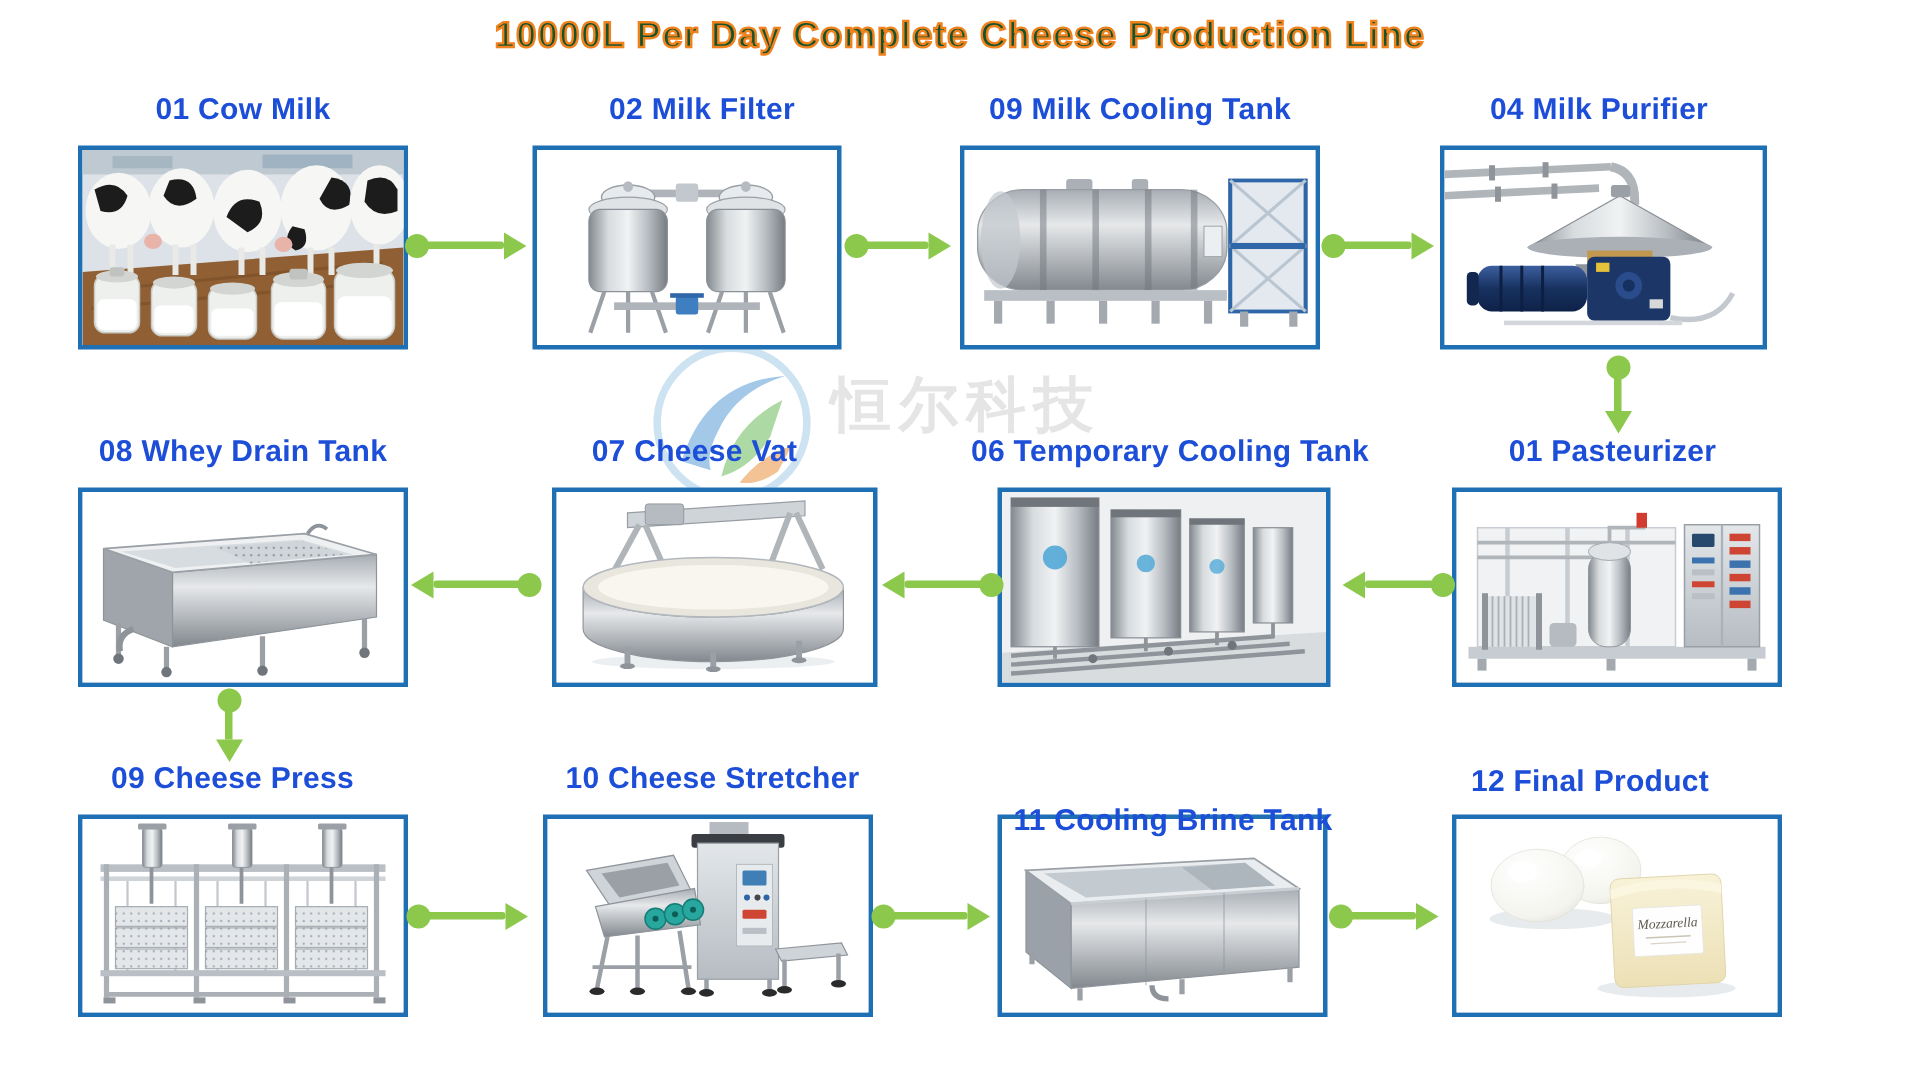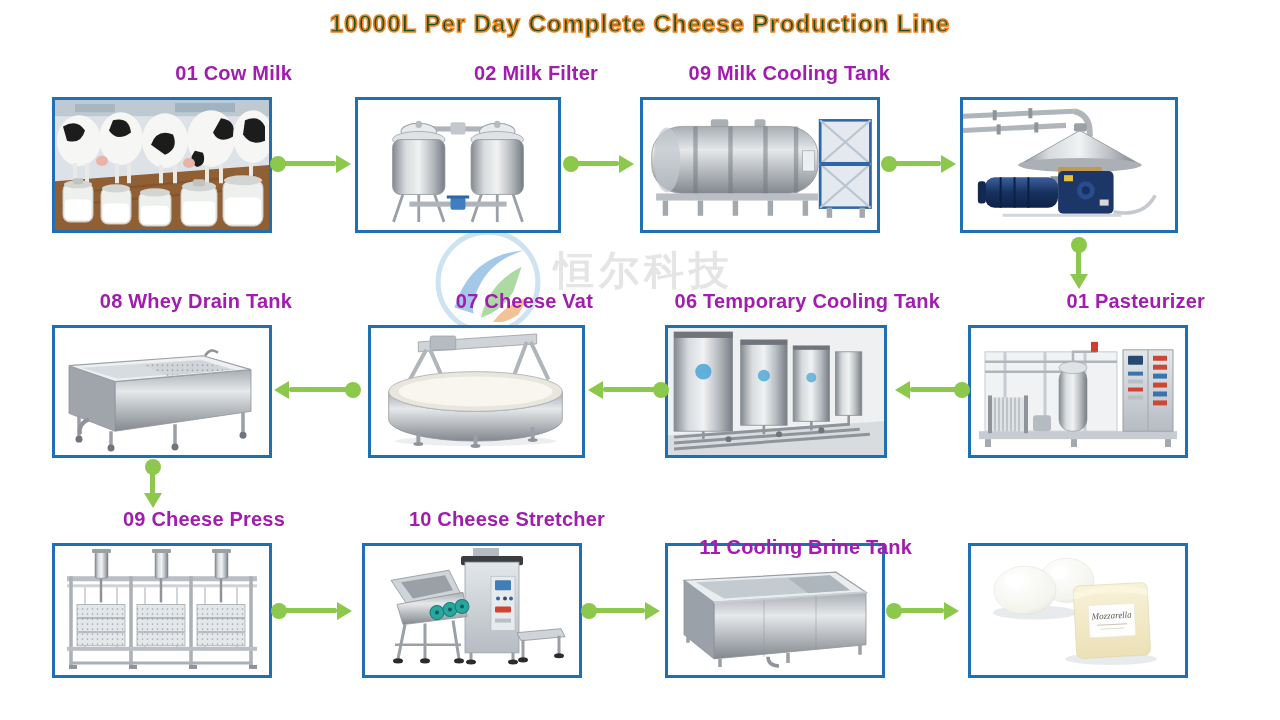--- a/index.html
+++ b/index.html
@@ -14,22 +14,22 @@
 
   .wm { position:absolute; left:432px; top:226px; display:flex; align-items:flex-start;
         opacity:.5; z-index:0; }
   .wm-logo { width:112px; height:112px; }
   .wm-texts { margin-left:10px; padding-top:24px; line-height:1; }
   .wm-cn { font-size:40px; font-weight:700; letter-spacing:5px; color:#cccccc;
            font-family:"DejaVu Sans", sans-serif; }
   .wm-en { font-size:33px; font-weight:800; letter-spacing:8px; color:#c6d4e3;
            margin-top:-10px; }
 
-  .lbl { position:absolute; font-size:20px; font-weight:700; color:#a21caf;
-         text-align:right; z-index:2; letter-spacing:.2px; }
+  .lbl { position:absolute; font-size:20px; font-weight:700; color:#1d4ed8;
+         text-align:center; z-index:2; letter-spacing:.2px; }
 
   .box { position:absolute; border:3px solid #1f6fb4; background:#fff; z-index:1; }
   .box svg { display:block; width:100%; height:100%; }
 
   .arr { position:absolute; background:#8bc84b; z-index:1; }
   .arr.h { height:5px; border-radius:2px; }
   .arr.h::before { content:""; position:absolute; top:50%; width:16px; height:16px;
                    border-radius:50%; background:#8bc84b; }
   .arr.h.right::before { left:-6px; transform:translateY(-50%); }
   .arr.h.right::after  { content:""; position:absolute; left:100%; top:50%;
@@ -101,20 +101,21 @@
       <path d="M60,94 Q74,76 94,70 L85,87 Q72,96 60,94 Z" fill="#e8872e"></path>
     </svg>
     <div class="wm-texts">
       <div class="wm-cn">恒尔科技</div>
     </div>
   </div>
 
   <div class="lbl" style="left:32px; top:62px; width:260px">01 Cow Milk</div>
   <div class="lbl" style="left:338px; top:62px; width:260px">02 Milk Filter</div>
   <div class="lbl" style="left:630px; top:62px; width:260px">09 Milk Cooling Tank</div>
+  <div class="lbl" style="left:936px; top:62px; width:260px">04 Milk Purifier</div>
 
   <div class="box" style="left:52px; top:97px; width:220px; height:136px">
     <svg viewBox="0 0 214 128" preserveAspectRatio="none">
       <rect width="214" height="128" fill="#dce2e7"></rect>
       <rect width="214" height="16" fill="#bfc9d1"></rect>
       <rect x="20" y="4" width="40" height="8" fill="#a7b7c2"></rect>
       <rect x="120" y="3" width="60" height="9" fill="#9fb3c2"></rect>
       <polygon points="0,80 214,64 214,128 0,128" fill="#905f33"></polygon>
       <path d="M10,92 L200,74 M6,104 L206,86" stroke="#7a4d27" stroke-width="2" opacity=".6"></path>
       <g>
@@ -348,20 +349,21 @@
   </div>
 
   <div class="arr h left" style="left:910px; top:387px; width:54px"></div>
   <div class="arr h left" style="left:603px; top:387px; width:60px"></div>
   <div class="arr h left" style="left:289px; top:387px; width:66px"></div>
   <div class="arr v" style="left:150px; top:465px; width:5px; height:28px"></div>
 
   <div class="lbl" style="left:25px; top:508px; width:260px">09 Cheese Press</div>
   <div class="lbl" style="left:345px; top:508px; width:260px">10 Cheese Stretcher</div>
   <div class="lbl" style="left:652px; top:536px; width:260px">11 Cooling Brine Tank</div>
+  <div class="lbl" style="left:930px; top:510px; width:260px">12 Final Product</div>
 
   <div class="box" style="left:52px; top:543px; width:220px; height:135px">
     <svg viewBox="0 0 214 128" preserveAspectRatio="none">
       <rect width="214" height="128" fill="#fff"></rect>
       <rect x="12" y="30" width="190" height="5" fill="#b9bfc4"></rect>
       <rect x="12" y="38" width="190" height="3" fill="#cfd4d9"></rect>
       <path d="M16,30 v88 M76,30 v88 M136,30 v88 M196,30 v88" stroke="#aab0b6" stroke-width="3.5"></path>
       <path d="M30,41 v62 M62,41 v62 M90,41 v62 M122,41 v62 M150,41 v62 M182,41 v62" stroke="#c3c9ce" stroke-width="1.5"></path>
       <g>
           <rect x="40" y="6" width="13" height="26" rx="2" fill="url(#gSteelV)" stroke="#8b9197" stroke-width=".6"></rect>

